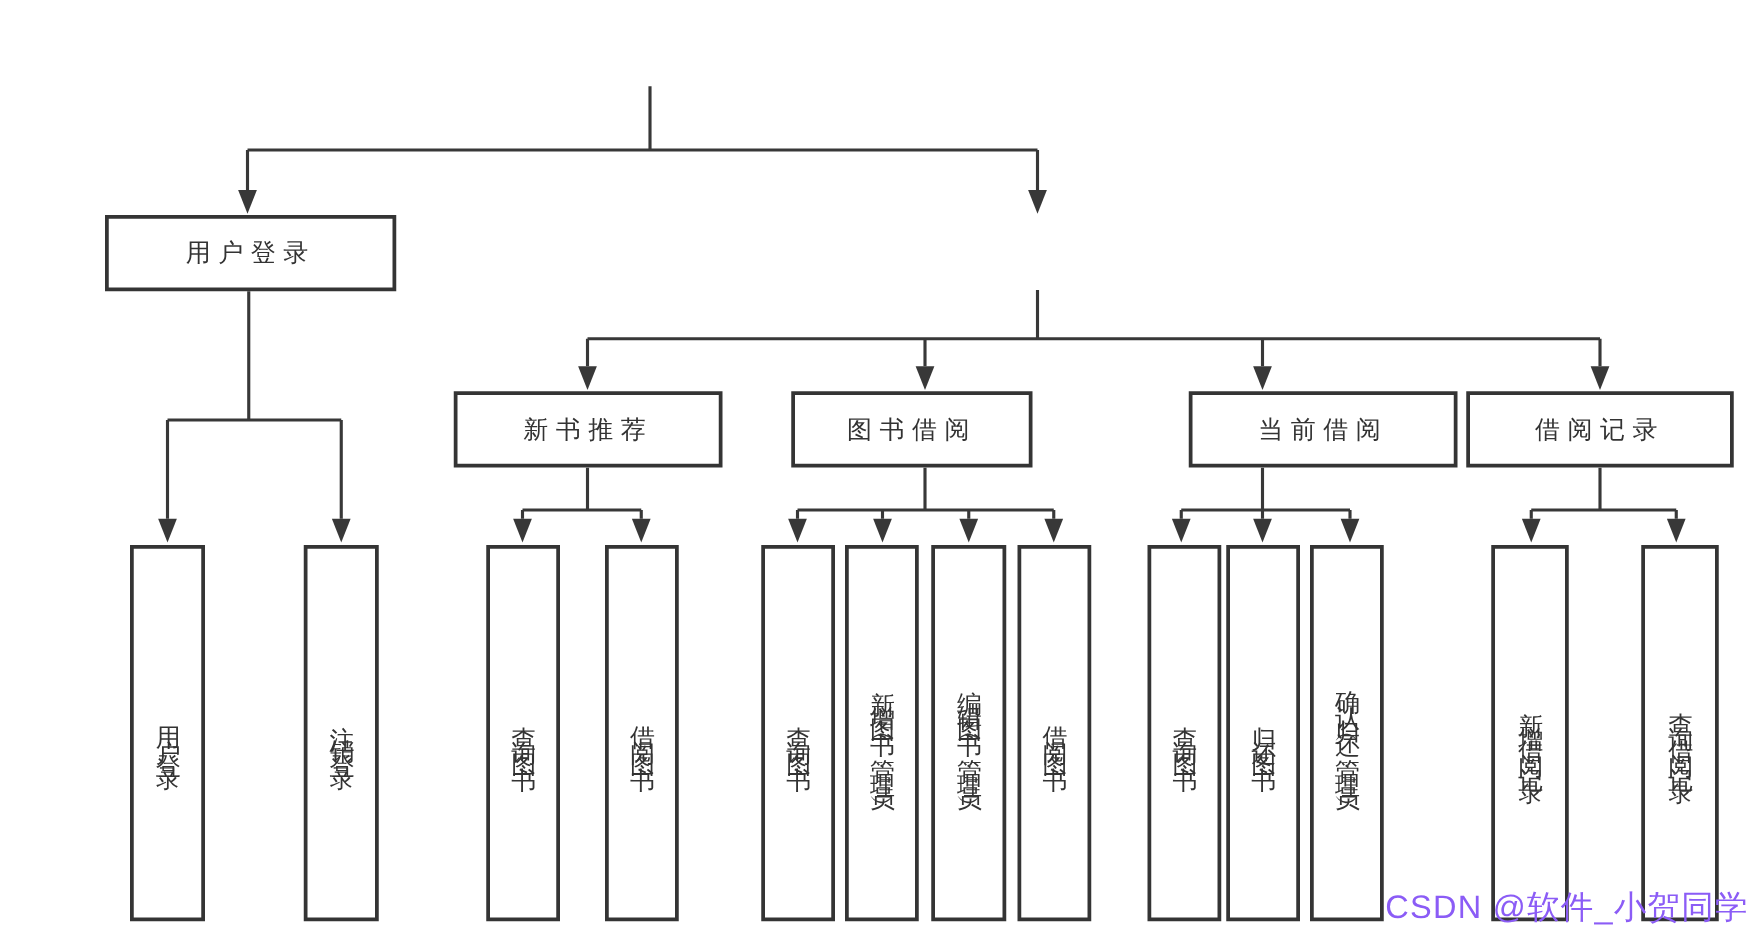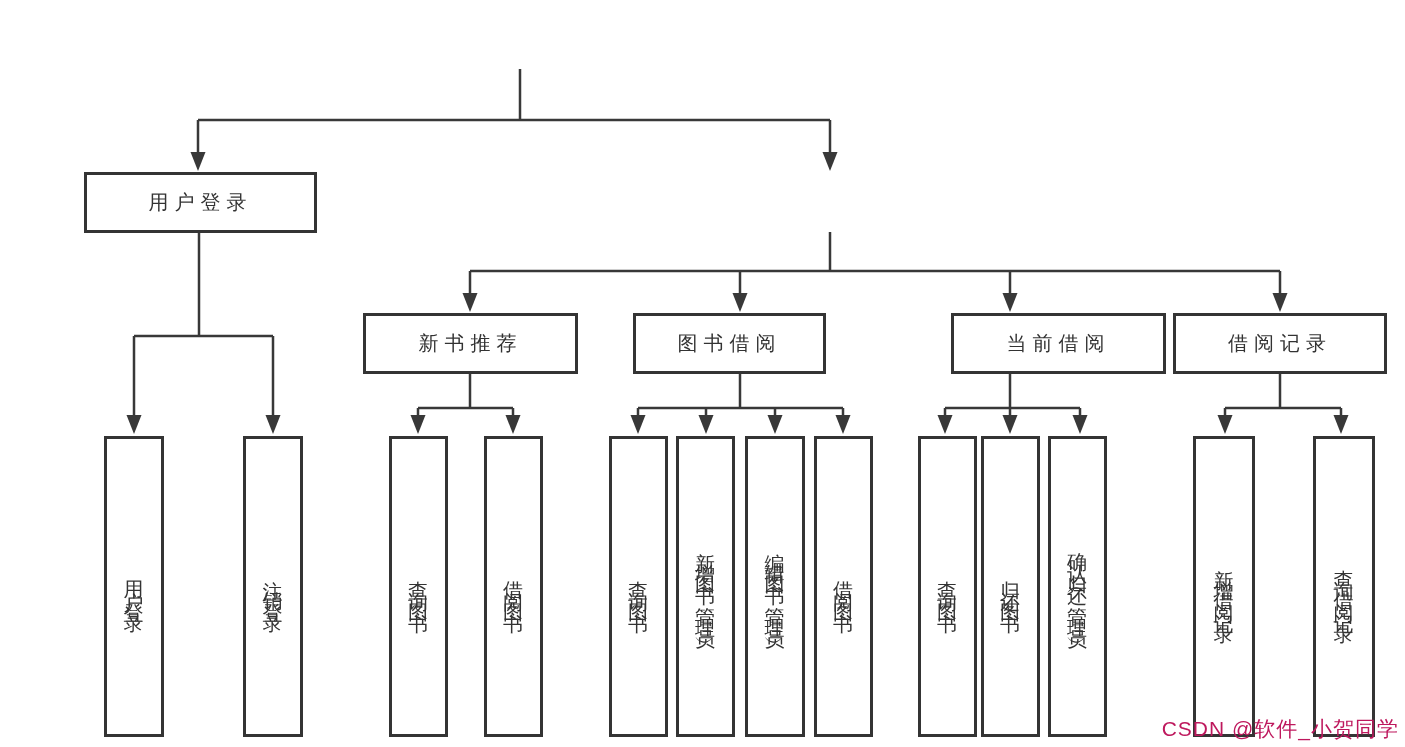--- a/index.html
+++ b/index.html
@@ -11,21 +11,21 @@
   .node{
     position:absolute;box-sizing:border-box;border:3px solid #343434;background:#ffffff;
     display:flex;align-items:center;justify-content:center;color:#333333;z-index:2;
   }
   .node .lbl{font-size:20px;letter-spacing:6px;white-space:nowrap;}
   .vnode .lbl{
     writing-mode:vertical-rl;text-orientation:mixed;
     font-size:20px;letter-spacing:11px;line-height:1.1;white-space:nowrap;
   }
   .watermark{
-    position:absolute;right:6px;bottom:4px;font-size:21px;color:#be185d;
+    position:absolute;right:6px;bottom:4px;font-size:26px;color:#8b5cf6;
     letter-spacing:1px;z-index:5;white-space:nowrap;
   }
 </style>
 </head>
 <body>
 
 <div class="canvas">
 
   <svg class="connectors" viewBox="0 0 1405 747" xmlns="http://www.w3.org/2000/svg">
     <g stroke="#383838" stroke-width="2.5" fill="none">

